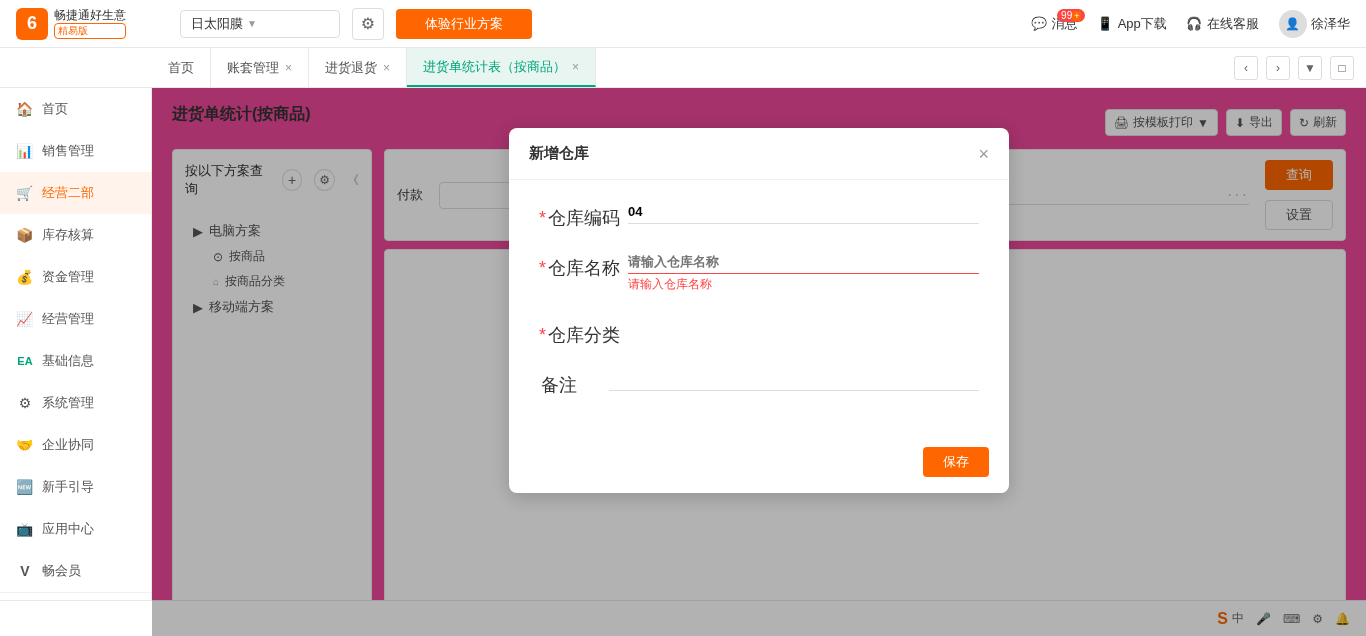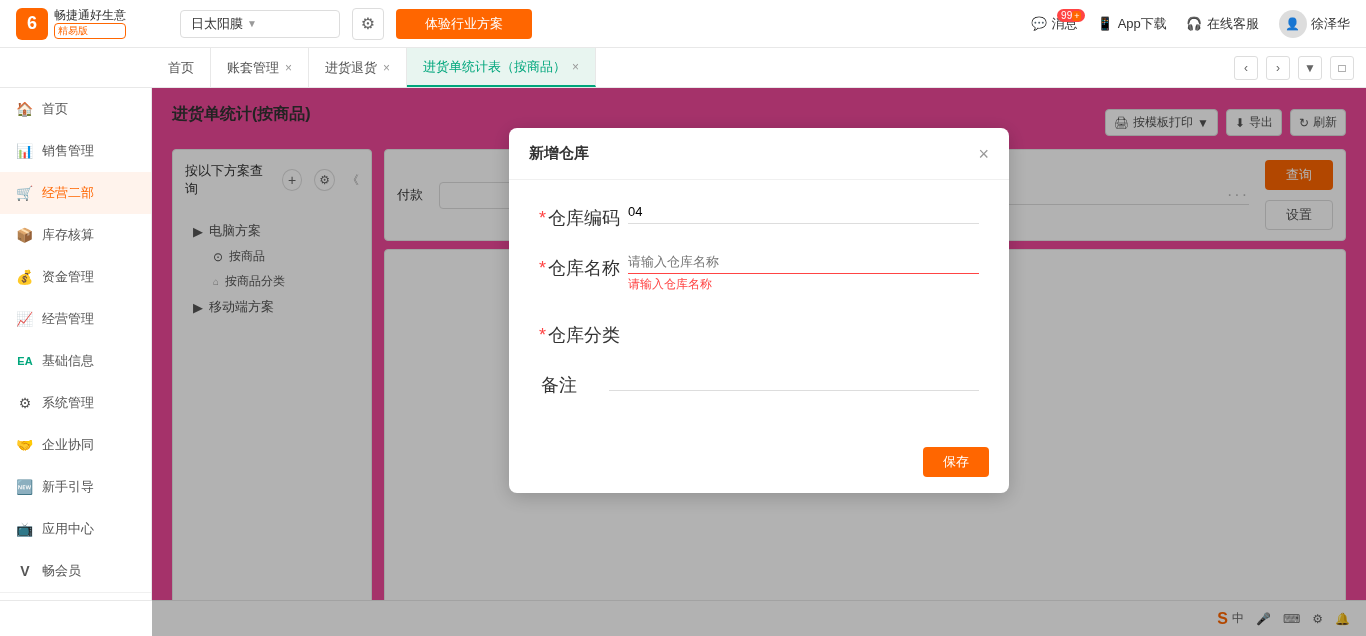--- a/index.html
+++ b/index.html
@@ -338,20 +338,21 @@
       margin-right: 2px;
     }
     .modal-field-label.no-required::before { content: ''; }
     .modal-field-input {
       flex: 1;
       border: none;
       border-bottom: 1px solid #ddd;
       padding: 4px 0;
       font-size: 13px;
       outline: none;
+      font-weight: bold;
     }
     .modal-field-input.error { border-bottom-color: #ff4444; }
     .error-msg {
       font-size: 12px;
       color: #ff4444;
       margin-top: 2px;
       margin-left: 78px;
       margin-bottom: 4px;
     }
     .category-input-wrap {

